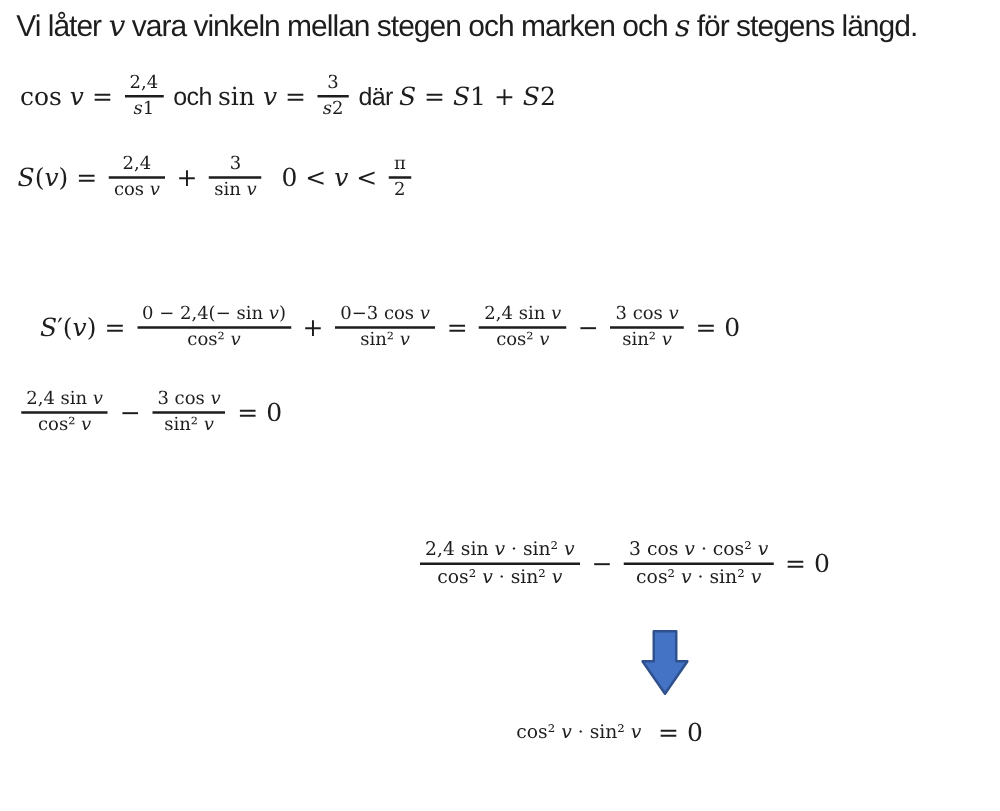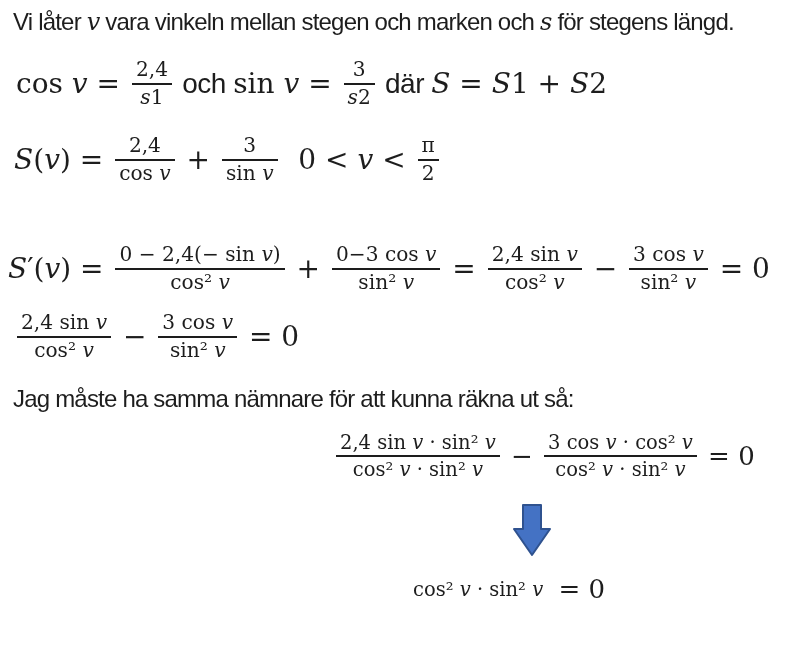--- a/index.html
+++ b/index.html
@@ -11,45 +11,45 @@
   .line { position:absolute; white-space:nowrap; line-height:1.15; }
 
   
   .sans-line {
     font-family:"Liberation Sans", sans-serif;
     font-size:24px; letter-spacing:-0.8px;
   }
   
   .math-line {
     font-family:"DejaVu Serif", serif;
-    font-size:28px;
+    font-size:20px;
   }
-  .big { font-size:26px; }
+  .big { font-size:20px; }
 
   
   .sans { font-family:"Liberation Sans", sans-serif; letter-spacing:-0.5px; }
   
   .var { font-family:"DejaVu Serif", serif; font-style:italic; }
 
   
   .frac {
     display:inline-block; vertical-align:middle; text-align:center;
     font-size:0.72em; line-height:1.18; margin:0 3px;
     transform:translateY(-2px);
   }
   .frac .num { display:block; padding:0 4px 1px; border-bottom:2px solid currentColor; }
   .frac .den { display:block; padding:1px 4px 0; }
   .big .frac { font-size:0.75em; }
 
   
   .l1 { left:13px;  top:8px;   }
   .l2 { left:16px;  top:60px;  }
-  .l3 { left:14px;  top:136px; }
+  .l3 { left:14px;  top:125px; }
   .l4 { left:13px;  top:194px; }
-  .l5 { left:8px;  top:245px; }
+  .l5 { left:32px;  top:245px; }
   .l6 { left:14px;  top:313px; }
   .l7 { left:13px;  top:385px; }
   .l8 { left:333px; top:433px; }
   .arrow-wrap { position:absolute; left:513px; top:504px; width:38px; height:53px; }
   .l9 { left:406px; top:575px; }
 </style>
 </head>
 <body style="background: rgb(255, 255, 255); color: rgb(29, 29, 29);">
 
 <div class="doc">
@@ -58,21 +58,20 @@
 
   <div class="line math-line l2"><span>cos <i class="var">v</i> = </span><span class="frac"><span class="num">2,4</span><span class="den"><i class="var">s</i>1</span></span><span class="sans"> och </span><span>sin <i class="var">v</i> = </span><span class="frac"><span class="num">3</span><span class="den"><i class="var">s</i>2</span></span><span class="sans"> där </span><span><i class="var">S</i> = <i class="var">S</i>1 + <i class="var">S</i>2</span></div>
 
   <div class="line math-line l3"><span><i class="var">S</i>(<i class="var">v</i>) = </span><span class="frac"><span class="num">2,4</span><span class="den">cos <i class="var">v</i></span></span><span> + </span><span class="frac"><span class="num">3</span><span class="den">sin <i class="var">v</i></span></span><span>&nbsp;&nbsp;0 &lt; <i class="var">v</i> &lt; </span><span class="frac"><span class="num">π</span><span class="den">2</span></span></div>
 
 
   <div class="line math-line l5"><span><i class="var">S</i>′(<i class="var">v</i>) = </span><span class="frac"><span class="num">0 − 2,4(− sin <i class="var">v</i>)</span><span class="den">cos² <i class="var">v</i></span></span><span> + </span><span class="frac"><span class="num">0−3 cos <i class="var">v</i></span><span class="den">sin² <i class="var">v</i></span></span><span> = </span><span class="frac"><span class="num">2,4 sin <i class="var">v</i></span><span class="den">cos² <i class="var">v</i></span></span><span> − </span><span class="frac"><span class="num">3 cos <i class="var">v</i></span><span class="den">sin² <i class="var">v</i></span></span><span> = 0</span></div>
 
   <div class="line math-line l6"><span class="frac"><span class="num">2,4 sin <i class="var">v</i></span><span class="den">cos² <i class="var">v</i></span></span><span> − </span><span class="frac"><span class="num">3 cos <i class="var">v</i></span><span class="den">sin² <i class="var">v</i></span></span><span> = 0</span></div>
 
-  <div class="line sans-line l7">Jag måste ha samma nämnare för att kunna räkna ut så:</div>
 
   <div class="line math-line big l8"><span class="frac"><span class="num">2,4 sin <i class="var">v</i> · sin² <i class="var">v</i></span><span class="den">cos² <i class="var">v</i> · sin² <i class="var">v</i></span></span><span> − </span><span class="frac"><span class="num">3 cos <i class="var">v</i> · cos² <i class="var">v</i></span><span class="den">cos² <i class="var">v</i> · sin² <i class="var">v</i></span></span><span> = 0</span></div>
 
   <div class="arrow-wrap">
     <svg width="38" height="53" viewBox="0 0 38 53">
       <path d="M10 1 L28 1 L28 25 L37 25 L19 51 L1 25 L10 25 Z" stroke-width="2" stroke-linejoin="round" fill="#4472c4" stroke="#2f528f"></path>
     </svg>
   </div>
 
   <div class="line math-line big l9"><span class="frac"><span class="den">cos² <i class="var">v</i> · sin² <i class="var">v</i></span></span><span> = 0</span></div>

